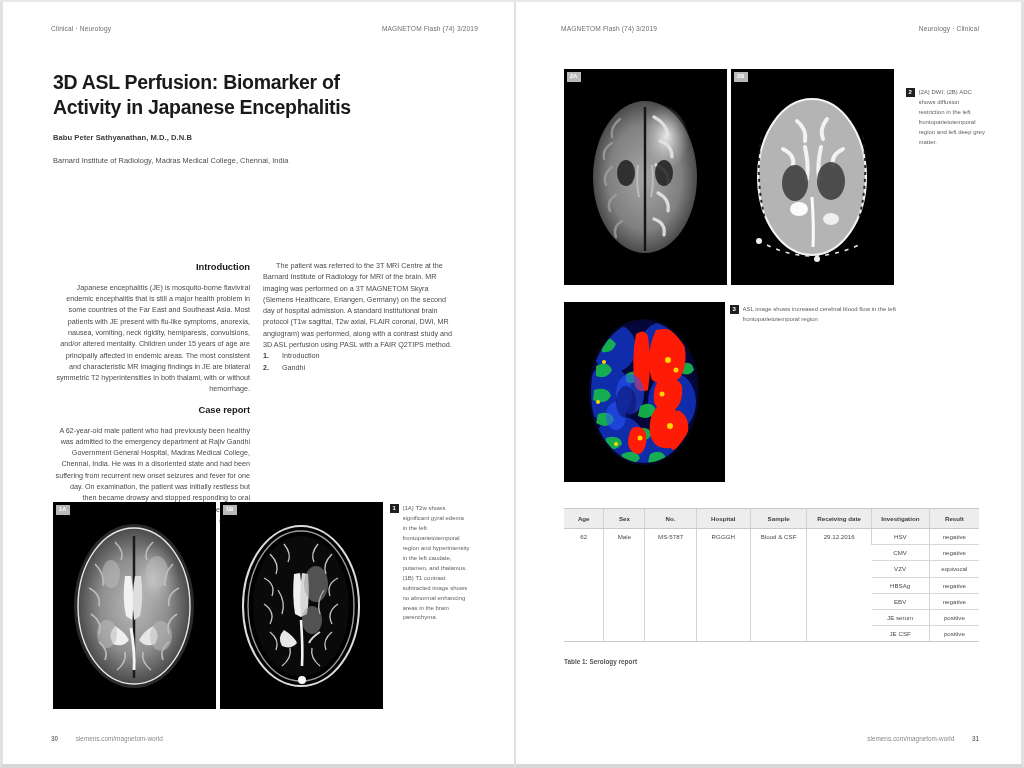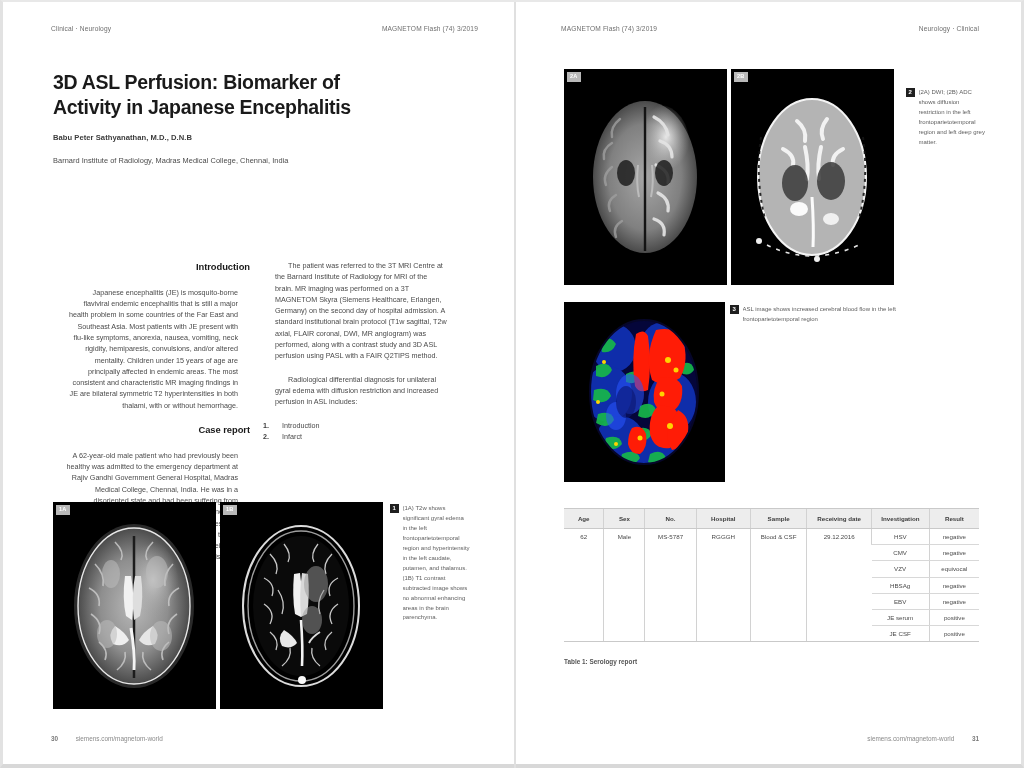--- a/index.html
+++ b/index.html
@@ -100,21 +100,21 @@
   .col-2 { left: 260px; }
 
   .col h2 {
     margin: 0 0 7px 0;
     font-size: 9.4px;
     font-weight: bold;
     color: #1a1a1a;
     letter-spacing: -0.05px;
   }
   .col h2.spaced { margin-top: 8px; }
-  .col p { margin: 12px; }
+  .col p { margin: 0; }
   .col p.indent { text-indent: 13px; }
 
   ol.numlist {
     margin: 0;
     padding: 0;
     list-style: none;
   }
   ol.numlist li {
     position: relative;
     padding-left: 19px;
@@ -240,29 +240,28 @@
 
     <div class="col col-1">
       <h2>Introduction</h2>
       <p>Japanese encephalitis (JE) is mosquito-borne flaviviral endemic encephalitis that is still a major health problem in some countries of the Far East and Southeast Asia. Most patients with JE present with flu-like symptoms, anorexia, nausea, vomiting, neck rigidity, hemiparesis, convulsions, and/or altered mentality. Children under 15 years of age are principally affected in endemic areas. The most consistent and characteristic MR imaging findings in JE are bilateral symmetric T2 hyperintensities in both thalami, with or without hemorrhage.</p>
       <h2 class="spaced">Case report</h2>
       <p>A 62-year-old male patient who had previously been healthy was admitted to the emergency department at Rajiv Gandhi Government General Hospital, Madras Medical College, Chennai, India. He was in a disoriented state and had been suffering from recurrent new onset seizures and fever for one day. On examination, the patient was initially restless but then became drowsy and stopped responding to oral commands. After admission, he suffered no seizures or fever episodes.</p>
     </div>
 
     <div class="col col-2">
       <p class="indent" style="margin-top:0">The patient was referred to the 3T MRI Centre at the Barnard Institute of Radiology for MRI of the brain. MR imaging was performed on a 3T MAGNETOM Skyra (Siemens Healthcare, Erlangen, Germany) on the second day of hospital admission. A standard institutional brain protocol (T1w sagittal, T2w axial, FLAIR coronal, DWI, MR angiogram) was performed, along with a contrast study and 3D ASL perfusion using PASL with a FAIR Q2TIPS method.</p>
-      <p class="indent">Radiological differential diagnosis for unilateral gyral edema with diffusion restriction and increased perfusion in ASL includes:</p>
       <ol class="numlist">
         <li>
           <span class="num">1.</span>
           <span>Introduction</span>
         </li>
         <li>
           <span class="num">2.</span>
-          <span>Infarct</span>
+          <span>Gandhi</span>
         </li>
       </ol>
     </div>
 
     <div class="panel" style="left:50px; top:500px; width:163px; height:207px;">
       <svg class="brain" viewBox="0 0 163 207" preserveAspectRatio="none">
         <defs>
           <radialGradient id="g1a" cx="50%" cy="50%" r="55%">
             <stop offset="0%" stop-color="#b9b9b9"></stop>
             <stop offset="55%" stop-color="#8e8e8e"></stop>

